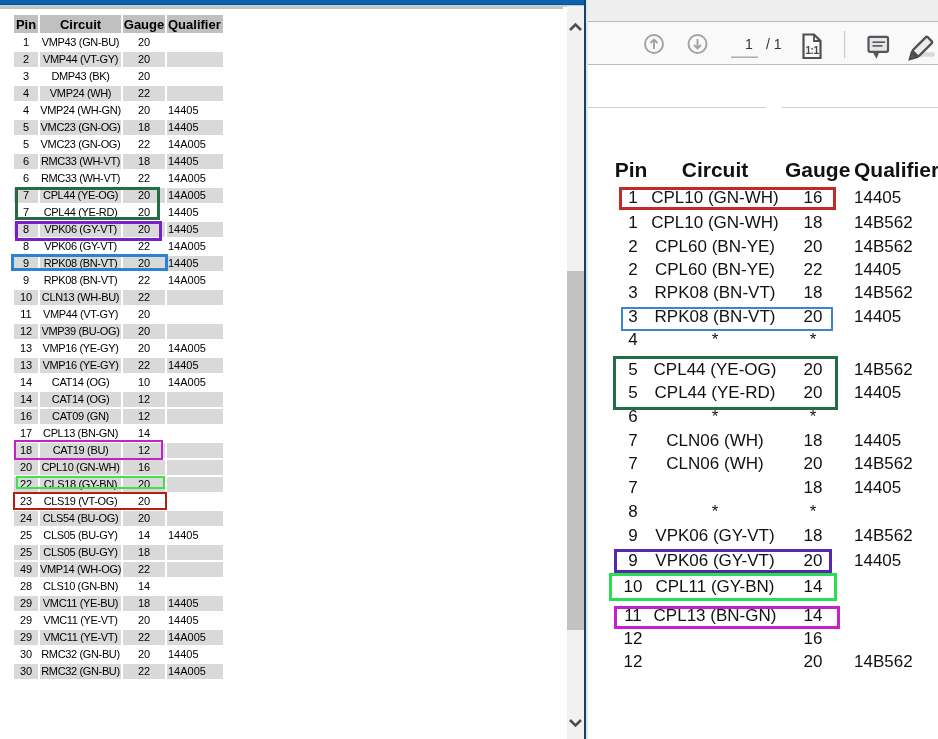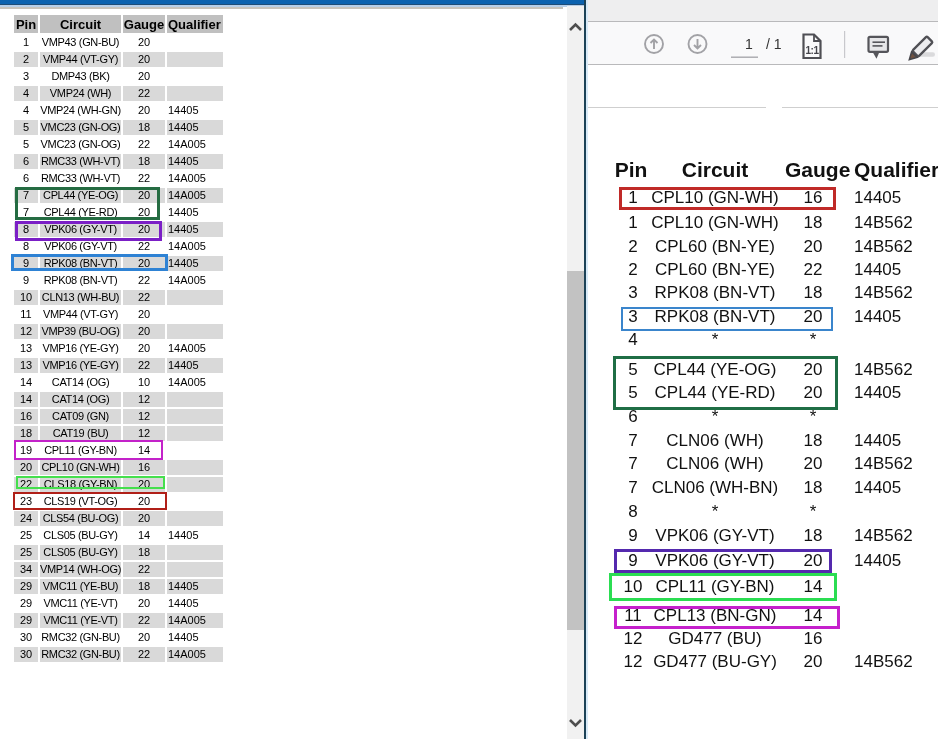--- a/index.html
+++ b/index.html
@@ -193,32 +193,32 @@
         <td class="cir">CAT14 (OG)</td>
         <td class="gau">12</td>
         <td class="qua"></td>
       </tr>
 <tr class="g">
         <td class="pin">16</td>
         <td class="cir">CAT09 (GN)</td>
         <td class="gau">12</td>
         <td class="qua"></td>
       </tr>
+<tr class="w">
+        <td class="pin">17</td>
+        <td class="cir">CPL13 (BN-GN)</td>
+        <td class="gau">14</td>
+        <td class="qua"></td>
+      </tr>
 <tr class="g">
         <td class="pin">18</td>
         <td class="cir">CAT19 (BU)</td>
         <td class="gau">12</td>
         <td class="qua"></td>
       </tr>
-<tr class="w">
-        <td class="pin">19</td>
-        <td class="cir">CPL11 (GY-BN)</td>
-        <td class="gau">14</td>
-        <td class="qua"></td>
-      </tr>
 <tr class="g">
         <td class="pin">20</td>
         <td class="cir">CPL10 (GN-WH)</td>
         <td class="gau">16</td>
         <td class="qua"></td>
       </tr>
 <tr class="g">
         <td class="pin">22</td>
         <td class="cir">CLS18 (GY-BN)</td>
         <td class="gau">20</td>
@@ -242,23 +242,29 @@
         <td class="gau">14</td>
         <td class="qua">14405</td>
       </tr>
 <tr class="g">
         <td class="pin">25</td>
         <td class="cir">CLS05 (BU-GY)</td>
         <td class="gau">18</td>
         <td class="qua"></td>
       </tr>
 <tr class="g">
-        <td class="pin">34</td>
+        <td class="pin">49</td>
         <td class="cir">VMP14 (WH-OG)</td>
         <td class="gau">22</td>
+        <td class="qua"></td>
+      </tr>
+<tr class="w">
+        <td class="pin">28</td>
+        <td class="cir">CLS10 (GN-BN)</td>
+        <td class="gau">14</td>
         <td class="qua"></td>
       </tr>
 <tr class="g">
         <td class="pin">29</td>
         <td class="cir">VMC11 (YE-BU)</td>
         <td class="gau">18</td>
         <td class="qua">14405</td>
       </tr>
 <tr class="w">
         <td class="pin">29</td>
@@ -420,21 +426,20 @@
     <span class="pqua">14405</span>
   </div>
 <div class="prow" style="top:452.7px;left:612px;width:326px;height:21px;">
     <span class="ppin">7</span>
     <span class="pcir">CLN06 (WH)</span>
     <span class="pgau">20</span>
     <span class="pqua">14B562</span>
   </div>
 <div class="prow" style="top:477.3px;left:612px;width:326px;height:21px;">
     <span class="ppin">7</span>
-    <span class="pcir">CLN06 (WH-BN)</span>
     <span class="pgau">18</span>
     <span class="pqua">14405</span>
   </div>
 <div class="prow" style="top:501.1px;left:612px;width:326px;height:21px;">
     <span class="ppin">8</span>
     <span class="pcir">*</span>
     <span class="pgau">*</span>
     <span class="pqua"></span>
   </div>
 <div class="prow" style="top:525.3px;left:612px;width:326px;height:21px;">
@@ -456,27 +461,25 @@
     <span class="pqua"></span>
   </div>
 <div class="prow" style="top:604.7px;left:612px;width:326px;height:21px;">
     <span class="ppin">11</span>
     <span class="pcir">CPL13 (BN-GN)</span>
     <span class="pgau">14</span>
     <span class="pqua"></span>
   </div>
 <div class="prow" style="top:627.7px;left:612px;width:326px;height:21px;">
     <span class="ppin">12</span>
-    <span class="pcir">GD477 (BU)</span>
     <span class="pgau">16</span>
     <span class="pqua"></span>
   </div>
 <div class="prow" style="top:651.4px;left:612px;width:326px;height:21px;">
     <span class="ppin">12</span>
-    <span class="pcir">GD477 (BU-GY)</span>
     <span class="pgau">20</span>
     <span class="pqua">14B562</span>
   </div>
 
 <div class="box" style="left:618.5px;top:187px;width:217px;height:23px;border:3px solid #c02a28;"></div>
 <div class="box" style="left:621px;top:306.5px;width:212px;height:24px;border:2.8px solid #3a85cc;"></div>
 <div class="box" style="left:613px;top:355.5px;width:224.5px;height:54.5px;border:3.3px solid #1f6e45;"></div>
 <div class="box" style="left:614px;top:549px;width:218px;height:23.5px;border:3.3px solid #5429ae;"></div>
 <div class="box" style="left:608.5px;top:572.5px;width:228px;height:28px;border:3.3px solid #2bdd52;"></div>
 <div class="box" style="left:614px;top:605.5px;width:226px;height:23px;border:3px solid #c520cc;"></div>

